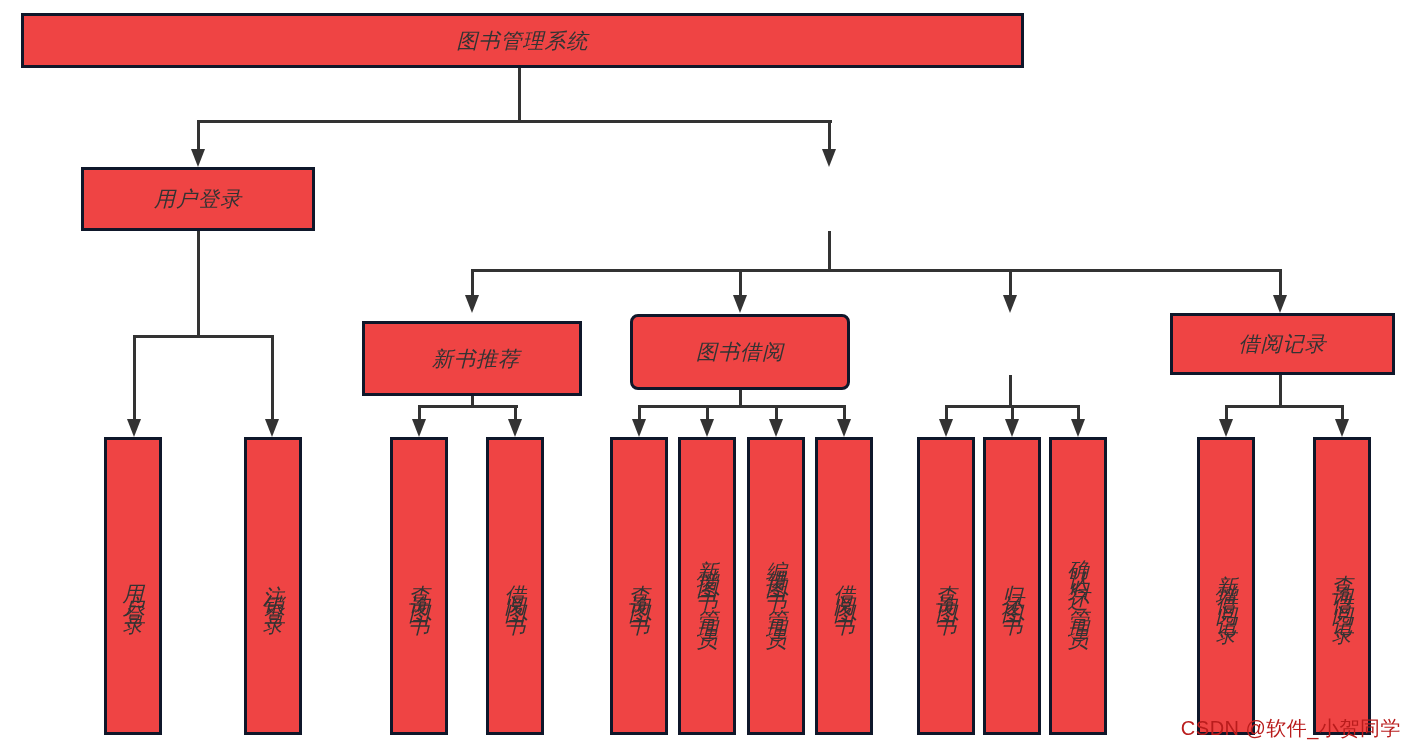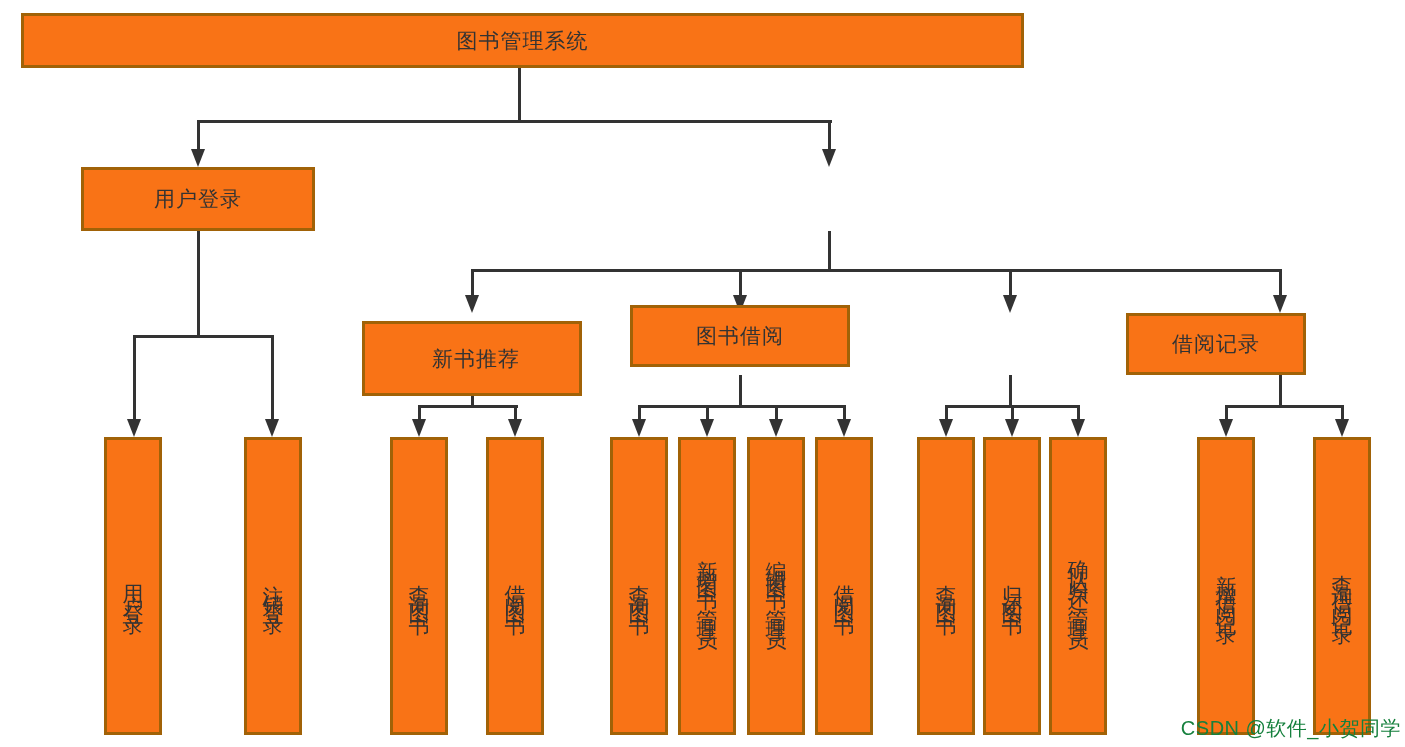--- a/index.html
+++ b/index.html
@@ -7,29 +7,30 @@
     position: relative;
     width: 1405px;
     height: 747px;
     background: #ffffff;
     font-family: "Liberation Sans", sans-serif;
     overflow: hidden;
   }
   .node {
     position: absolute;
     box-sizing: border-box;
-    border: 3px solid #a16207;
-    background: #f97316;
+    border: 3px solid #0f172a;
+    background: #ef4444;
     display: flex;
     align-items: center;
     justify-content: center;
     color: #333333;
     font-size: 21px;
     letter-spacing: 1px;
     z-index: 2;
+    font-style: italic;
   }
   .leaf {
     writing-mode: vertical-rl;
     text-orientation: mixed;
     letter-spacing: 10px;
     padding-top: 4px;
   }
   .vline, .hline { position: absolute; background: #333333; z-index: 1; }
   .vline { width: 3px; }
   .hline { height: 3px; }
@@ -38,36 +39,36 @@
     width: 0; height: 0;
     border-left: 7px solid transparent;
     border-right: 7px solid transparent;
     border-top: 18px solid #333333;
     z-index: 1;
   }
   .watermark {
     position: absolute;
     right: 4px;
     top: 715px;
-    color: #15803d;
+    color: #b91c1c;
     font-size: 20px;
     letter-spacing: 0.5px;
     z-index: 5;
     white-space: nowrap;
   }
 
   
   #root    { left: 21px;  top: 13px;  width: 1003px; height: 55px; }
   #n-login { left: 81px;  top: 167px; width: 234px;  height: 64px; }
   #n-mgmt  { left: 712px; top: 167px; width: 235px;  height: 64px; }
 
   #n-m0 { left: 362px;  top: 321px; width: 220px; height: 75px; padding-left: 8px; }
-  #n-m1 { left: 630px;  top: 305px; width: 220px; height: 62px; }
+  #n-m1 { left: 630px;  top: 314px; width: 220px; height: 76px; border-radius: 8px; }
   #n-m2 { left: 900px;  top: 313px; width: 220px; height: 62px; }
-  #n-m3 { left: 1126px; top: 313px; width: 180px; height: 62px; }
+  #n-m3 { left: 1170px; top: 313px; width: 225px; height: 62px; }
 
   .leaf { top: 437px; width: 58px; height: 298px; }
   #lf-login0 { left: 104px; }
   #lf-login1 { left: 244px; }
   #lf-m0a { left: 390px; }
   #lf-m0b { left: 486px; }
   #lf-m1a { left: 610px; }
   #lf-m1b { left: 678px; }
   #lf-m1c { left: 747px; }
   #lf-m1d { left: 815px; }

